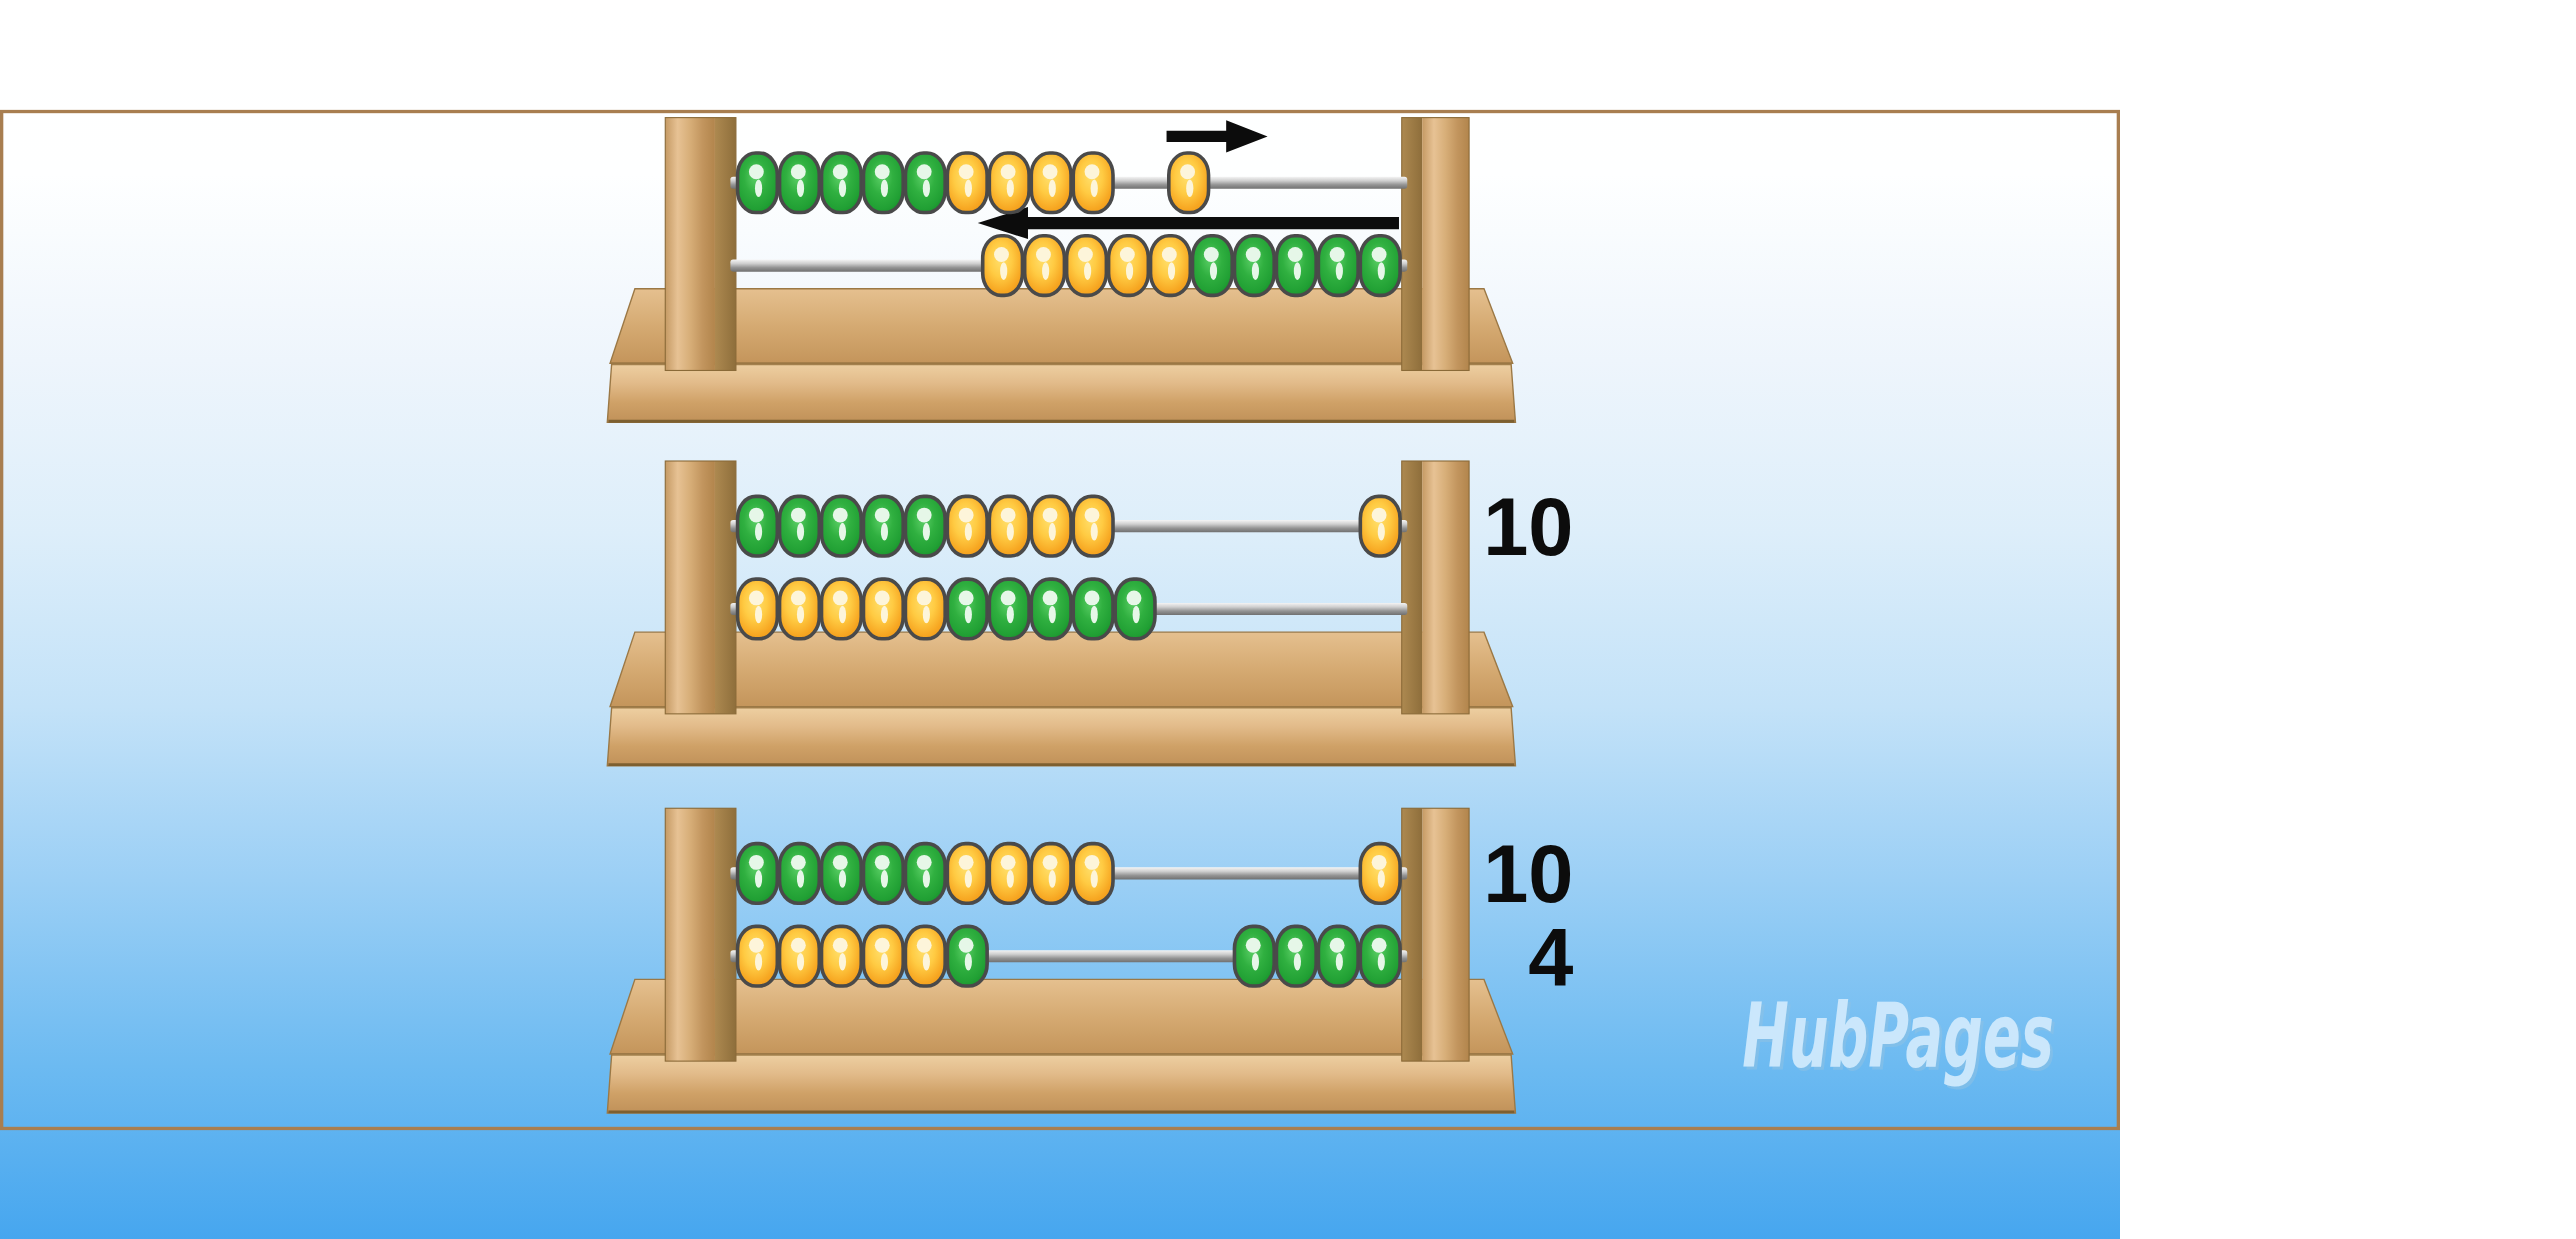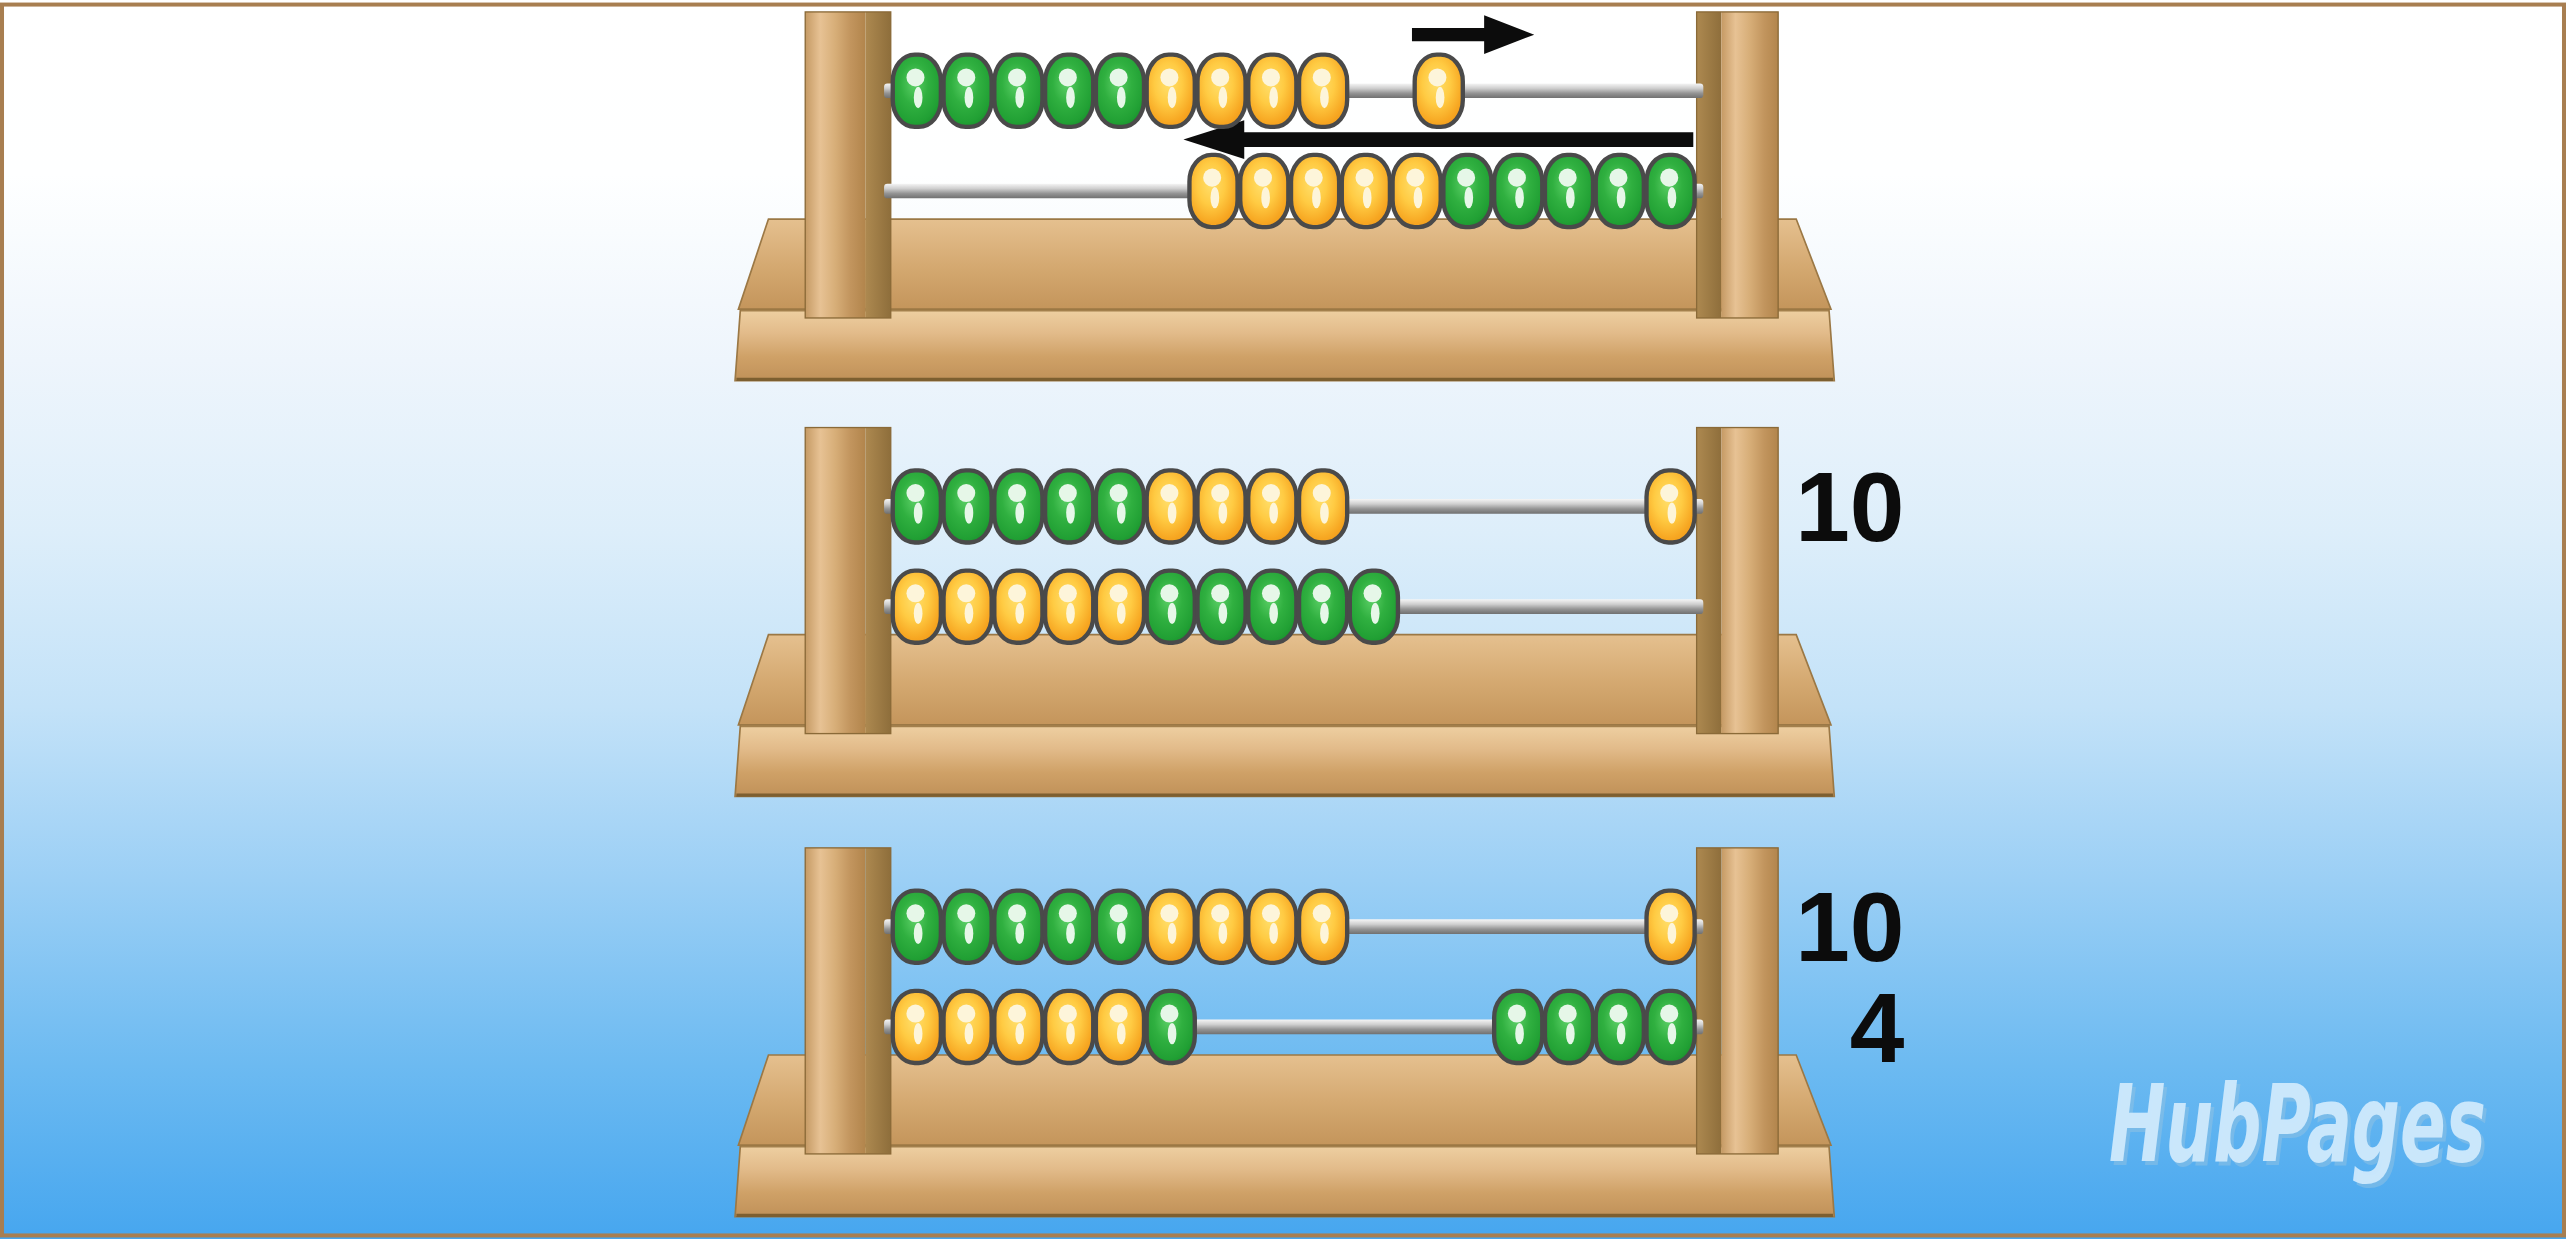--- a/index.html
+++ b/index.html
@@ -1,18 +1,18 @@
 <!DOCTYPE html>
 <html style="font-size:10.7px"><head>
 <meta charset="utf-8">
 <style>
   html,body{margin:0;padding:0;}
   body{width:2576px;height:1240px;overflow:hidden;font-family:"Liberation Sans",sans-serif;}
   #canvas{
-    position:relative;width:2566px;height:1240px;box-sizing:border-box;padding-left:40px;
+    position:relative;width:2120px;height:1240px;box-sizing:border-box;padding-left:40px;
   }
   #scene{position:absolute;left:0;top:0;width:100%;height:100%;display:block;}
 </style>
 </head>
 <body>
 
 <div id="canvas" style="background: linear-gradient(rgb(255, 255, 255) 0%, rgb(254, 255, 255) 14%, rgb(238, 245, 252) 29%, rgb(221, 238, 250) 43%, rgb(195, 226, 248) 57%, rgb(155, 207, 245) 71%, rgb(108, 186, 241) 86%, rgb(70, 166, 239) 100%);">
   <svg id="scene" viewBox="0 0 3840 1848" xmlns="http://www.w3.org/2000/svg">
       <defs>
         <linearGradient id="woodPost" x1="0" y1="0" x2="1" y2="0">

